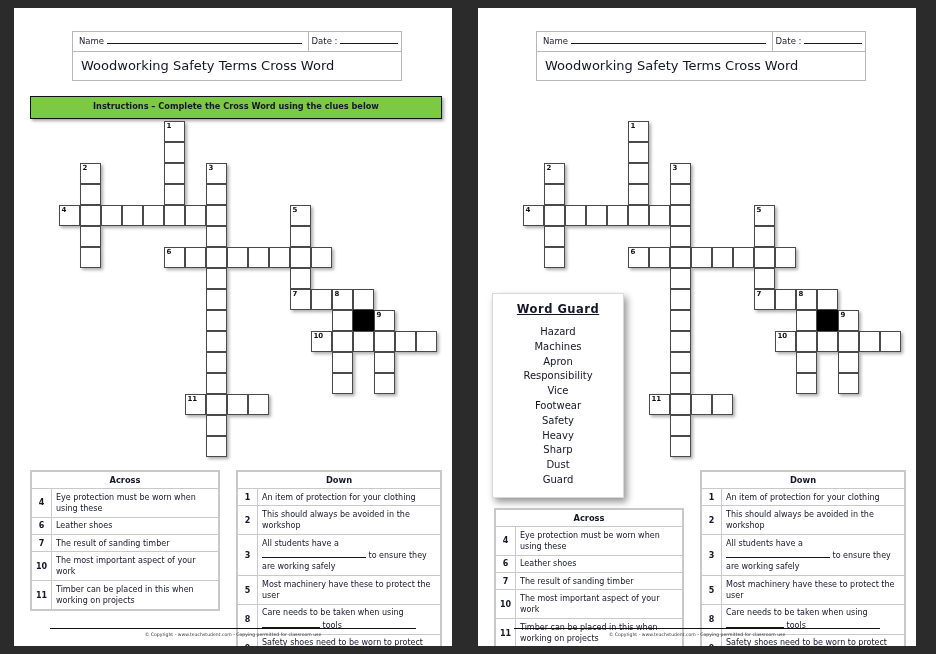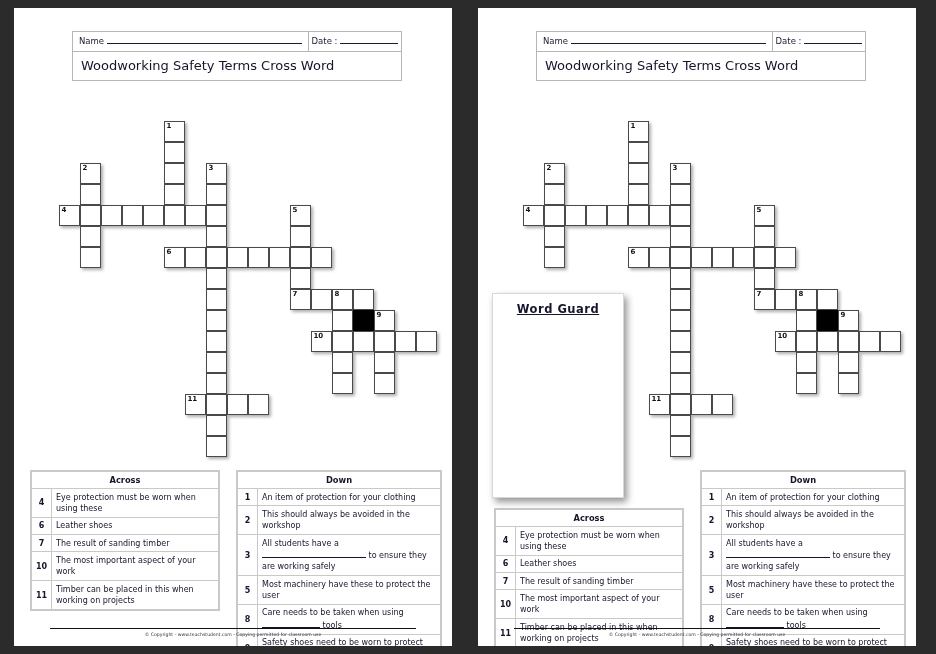--- a/index.html
+++ b/index.html
@@ -166,20 +166,21 @@
           <span class="rule"></span>
         </div>
         <div class="hdr-date">
           <span>Date :</span>
           <span class="rule short"></span>
         </div>
       </div>
       <div class="hdr-title">Woodworking Safety Terms Cross Word</div>
     </div>
 
+    <div class="banner" id="banner-left">Instructions – Complete the Cross Word using the clues below</div>
 
     <div class="grid">
         <div class="cell" style="left: 150px; top: 113px;">
           <span class="num">1</span>
         </div>
         <div class="cell" style="left: 150px; top: 134px;"></div>
         <div class="cell" style="left: 150px; top: 155px;"></div>
         <div class="cell" style="left: 150px; top: 176px;"></div>
         <div class="cell" style="left: 66px; top: 155px;">
           <span class="num">2</span>
@@ -431,20 +432,33 @@
         </div>
         <div class="cell" style="left: 192px; top: 386px;"></div>
         <div class="cell" style="left: 213px; top: 386px;"></div>
         <div class="cell" style="left: 234px; top: 386px;"></div>
         <div class="cell" style="left: 192px; top: 407px;"></div>
         <div class="cell" style="left: 192px; top: 428px;"></div>
       </div>
 
     <div class="wordlist">
       <div class="wl-title">Word Guard</div>
+      <div>
+          <div class="wl-word">Hazard</div>
+          <div class="wl-word">Machines</div>
+          <div class="wl-word">Apron</div>
+          <div class="wl-word">Responsibility</div>
+          <div class="wl-word">Vice</div>
+          <div class="wl-word">Footwear</div>
+          <div class="wl-word">Safety</div>
+          <div class="wl-word">Heavy</div>
+          <div class="wl-word">Sharp</div>
+          <div class="wl-word">Dust</div>
+          <div class="wl-word">Guard</div>
+        </div>
     </div>
 
     <div class="clue-table" style="left:16px; top:500px; width:190px;">
       <table>
         <thead>
           <tr>
               <th colspan="2">Across</th>
             </tr>
         </thead>
         <tbody>

